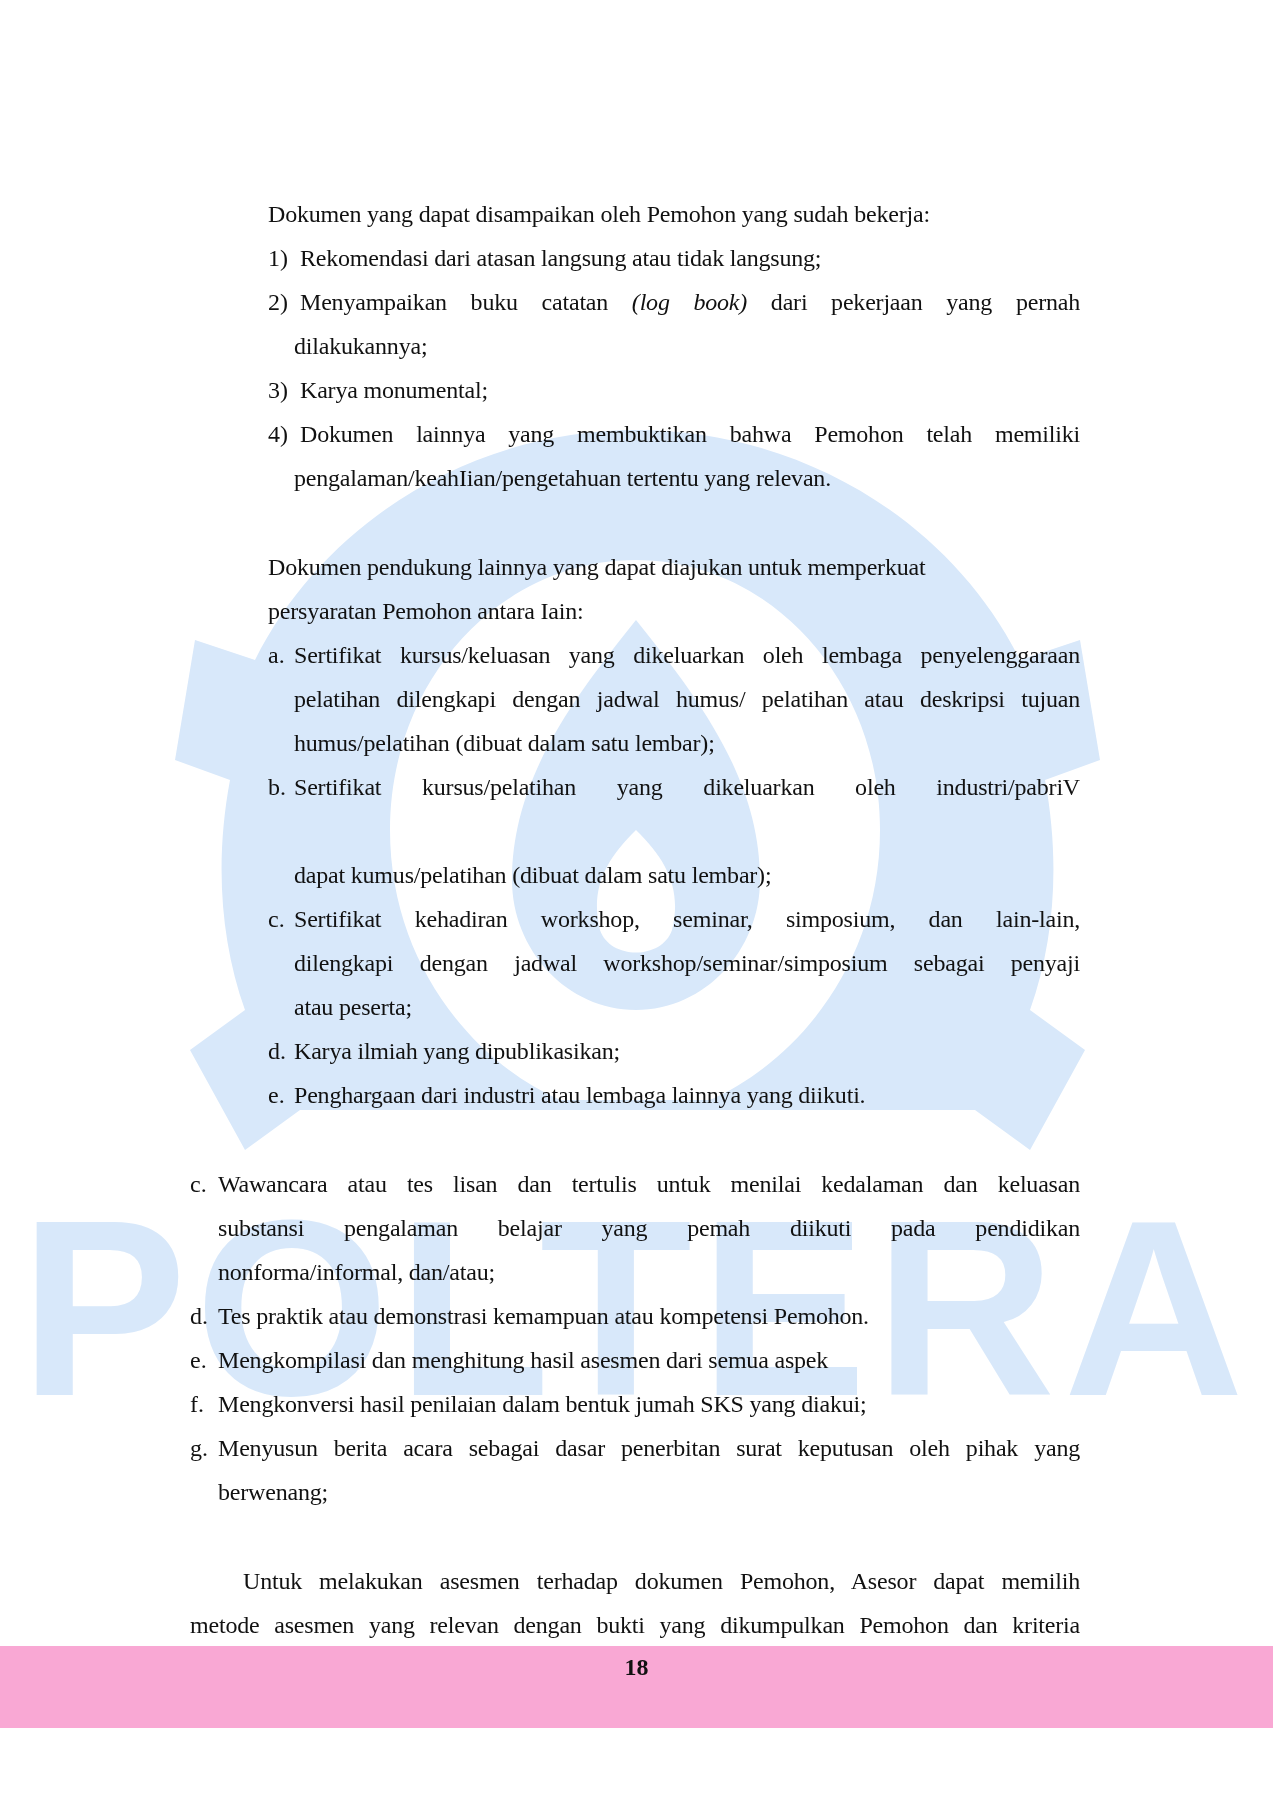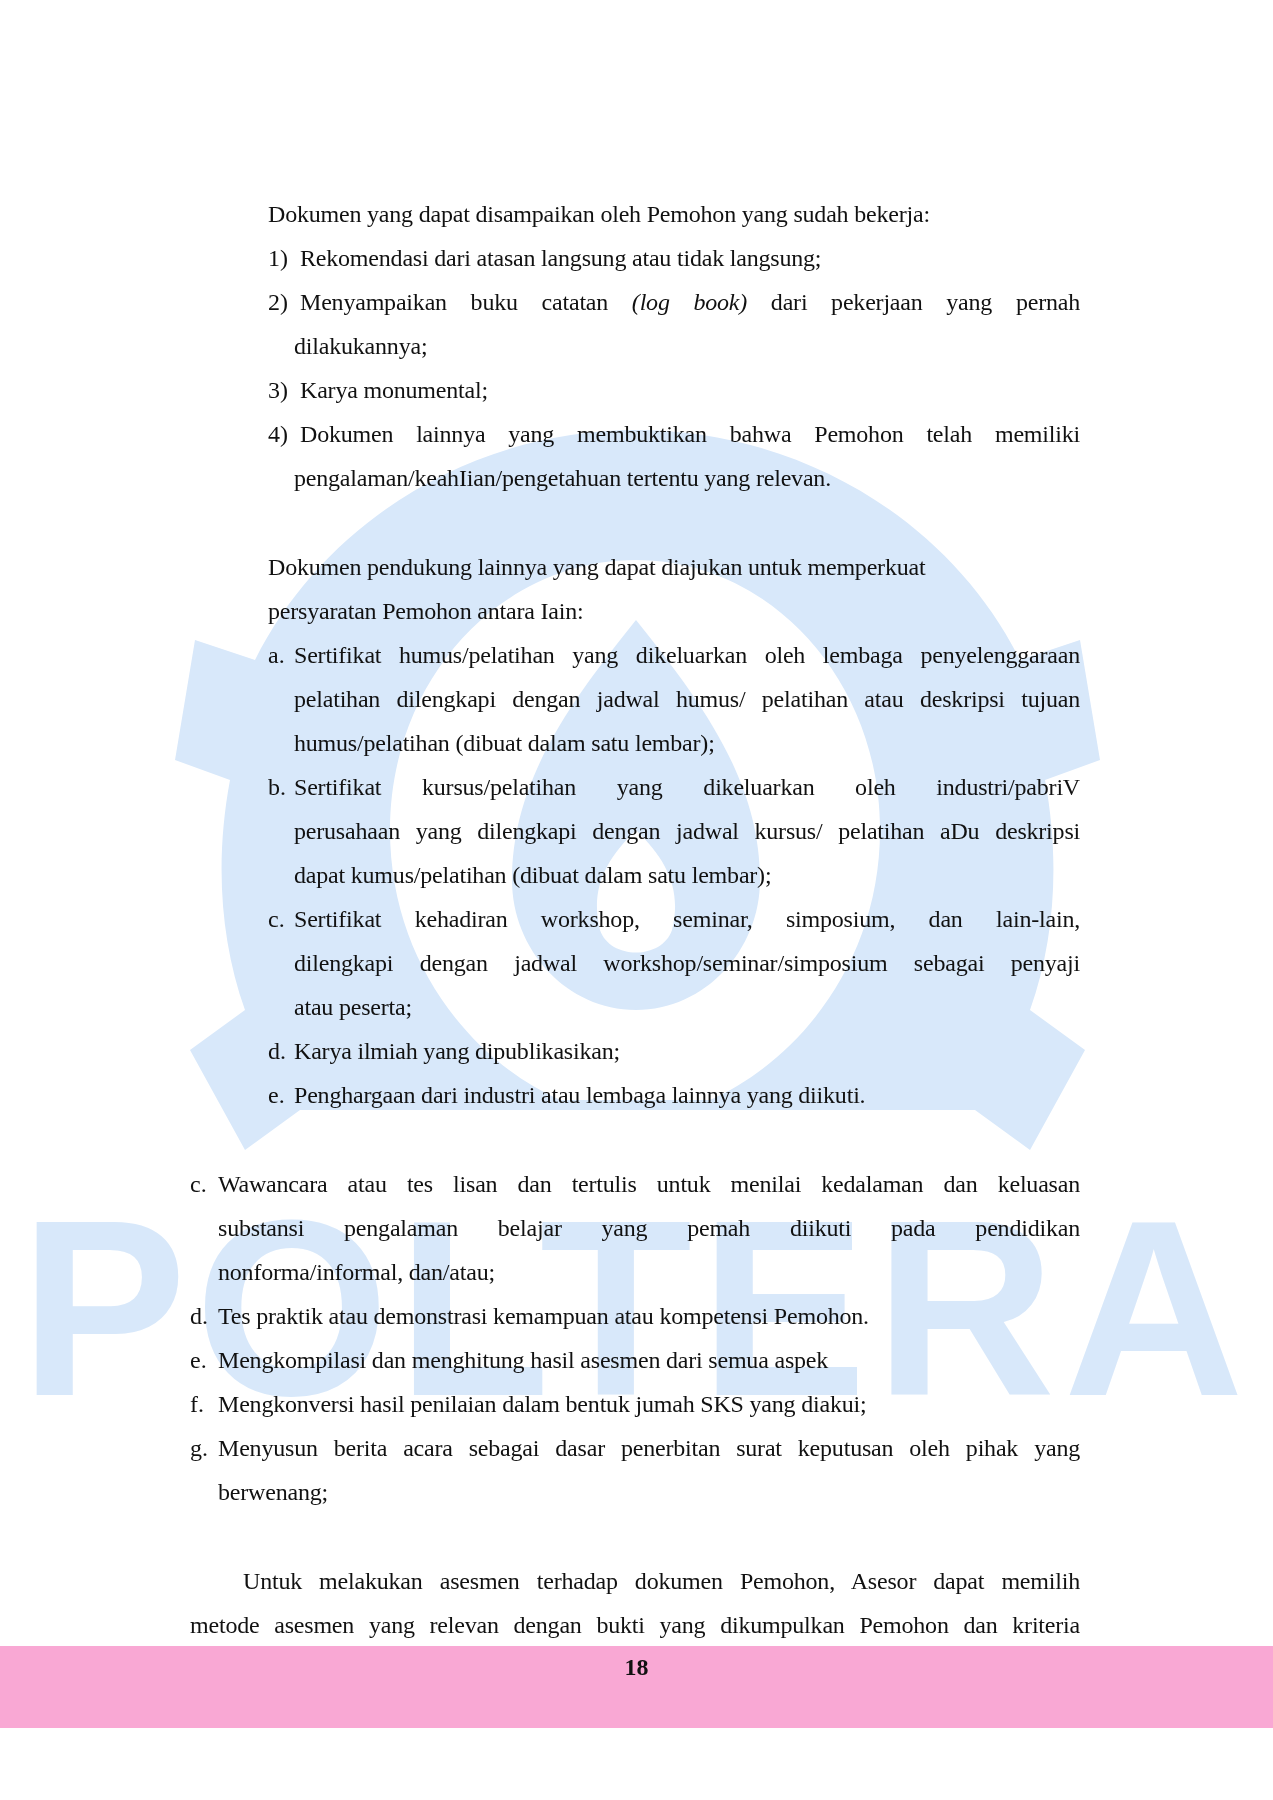--- a/index.html
+++ b/index.html
@@ -56,27 +56,26 @@
   <div class="line" style="left:300px; top:375px;">Karya monumental;</div>
 
   <div class="label" style="left:268px; top:419px;">4)</div>
   <div class="line just" style="left:300px; top:419px; width:780px;">Dokumen lainnya yang membuktikan bahwa Pemohon telah memiliki</div>
   <div class="line" style="left:294px; top:463px;">pengalaman/keahIian/pengetahuan tertentu yang relevan.</div>
 
   <div class="line" style="left:268px; top:596px;">persyaratan Pemohon antara Iain:</div>
   <div class="line" style="left:268px; top:552px;">Dokumen pendukung lainnya yang dapat diajukan untuk memperkuat</div>
 
   <div class="label" style="left:268px; top:640px;">a.</div>
-  <div class="line just" style="left:294px; top:640px; width:786px;">Sertifikat humus/pelatihan yang dikeluarkan oleh lembaga penyelenggaraan</div>
+  <div class="line just" style="left:294px; top:640px; width:786px;">Sertifikat kursus/keluasan yang dikeluarkan oleh lembaga penyelenggaraan</div>
   <div class="line just" style="left:294px; top:684px; width:786px;">pelatihan dilengkapi dengan jadwal humus/ pelatihan atau deskripsi tujuan</div>
   <div class="line" style="left:294px; top:728px;">humus/pelatihan (dibuat dalam satu lembar);</div>
 
   <div class="label" style="left:268px; top:772px;">b.</div>
   <div class="line just" style="left:294px; top:772px; width:786px;">Sertifikat kursus/pelatihan yang dikeluarkan oleh industri/pabriV</div>
-  <div class="line just" style="left:294px; top:816px; width:786px;">perusahaan yang dilengkapi dengan jadwal kursus/ pelatihan aDu deskripsi</div>
   <div class="line" style="left:294px; top:860px;">dapat kumus/pelatihan (dibuat dalam satu lembar);</div>
 
   <div class="label" style="left:268px; top:904px;">c.</div>
   <div class="line just" style="left:294px; top:904px; width:786px;">Sertifikat kehadiran workshop, seminar, simposium, dan lain-lain,</div>
   <div class="line just" style="left:294px; top:948px; width:786px;">dilengkapi dengan jadwal workshop/seminar/simposium sebagai penyaji</div>
   <div class="line" style="left:294px; top:992px;">atau peserta;</div>
 
   <div class="label" style="left:268px; top:1036px;">d.</div>
   <div class="line" style="left:294px; top:1036px;">Karya ilmiah yang dipublikasikan;</div>
 

